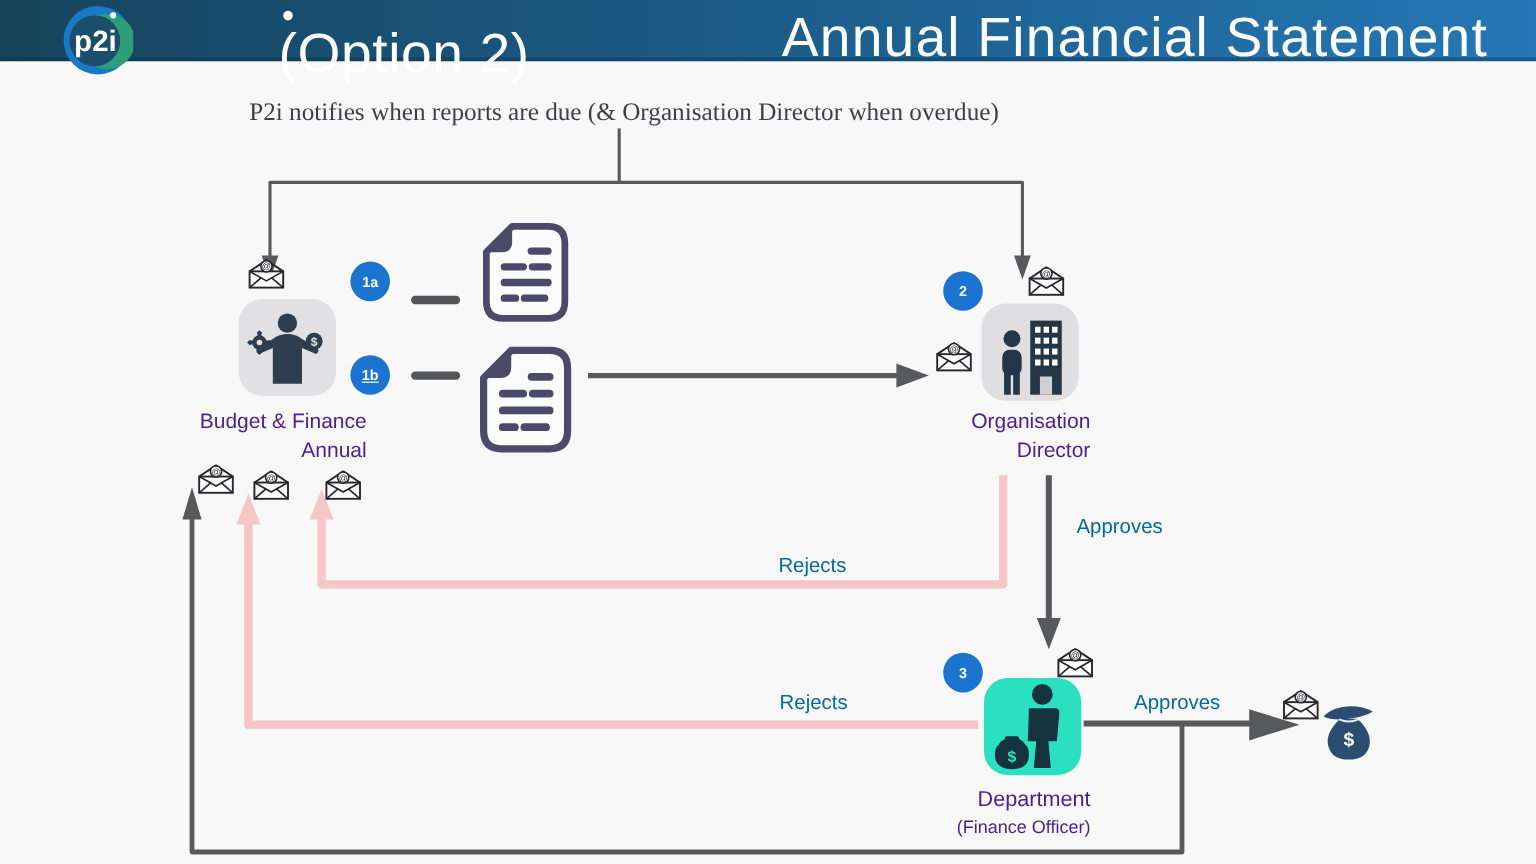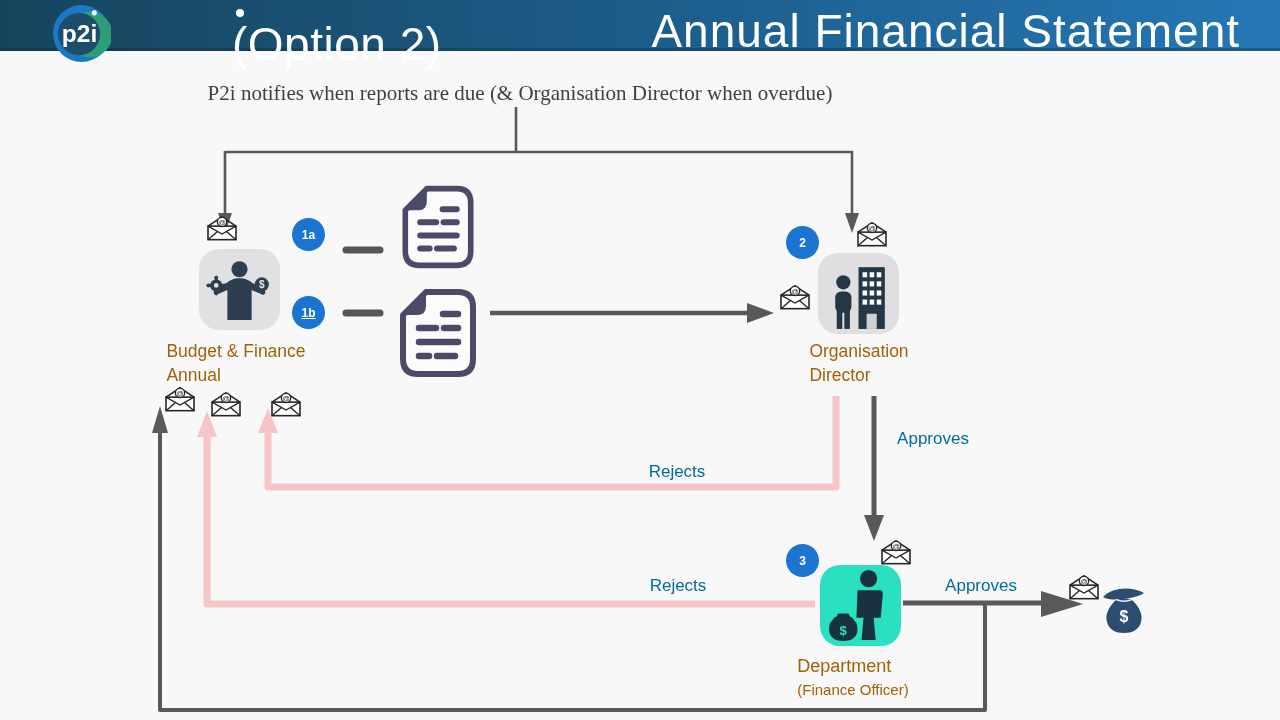--- a/index.html
+++ b/index.html
@@ -26,21 +26,21 @@
     position:absolute;right:40px;top:0;height:64px;line-height:62px;
     color:#fff;font-size:46px;font-weight:400;letter-spacing:1px;white-space:nowrap;margin-left:17px;
   }
   
   #notify-text{
     position:absolute;left:520px;top:81px;transform:translateX(-50%);
     font-size:21px;color:#3e3e46;white-space:nowrap;font-family:Liberation Serif, serif;
   }
   .node-label{
     position:absolute;transform:translateX(-50%);
-    text-align:left;font-size:17.5px;line-height:24px;color:#a16207;white-space:nowrap;
+    text-align:right;font-size:17.5px;line-height:24px;color:#4c1d95;white-space:nowrap;
   }
   .edge-label{
     position:absolute;transform:translate(-50%,-50%);
     font-size:17px;color:#0369a1;white-space:nowrap;
   }
   .dept-sub{font-size:15px;}
   
   .abs{position:absolute;}
   .tile{position:absolute;width:81px;height:81px;border-radius:20px;}
   #tile-bfo{left:199px;top:249px;background:#e1e1e3;}

